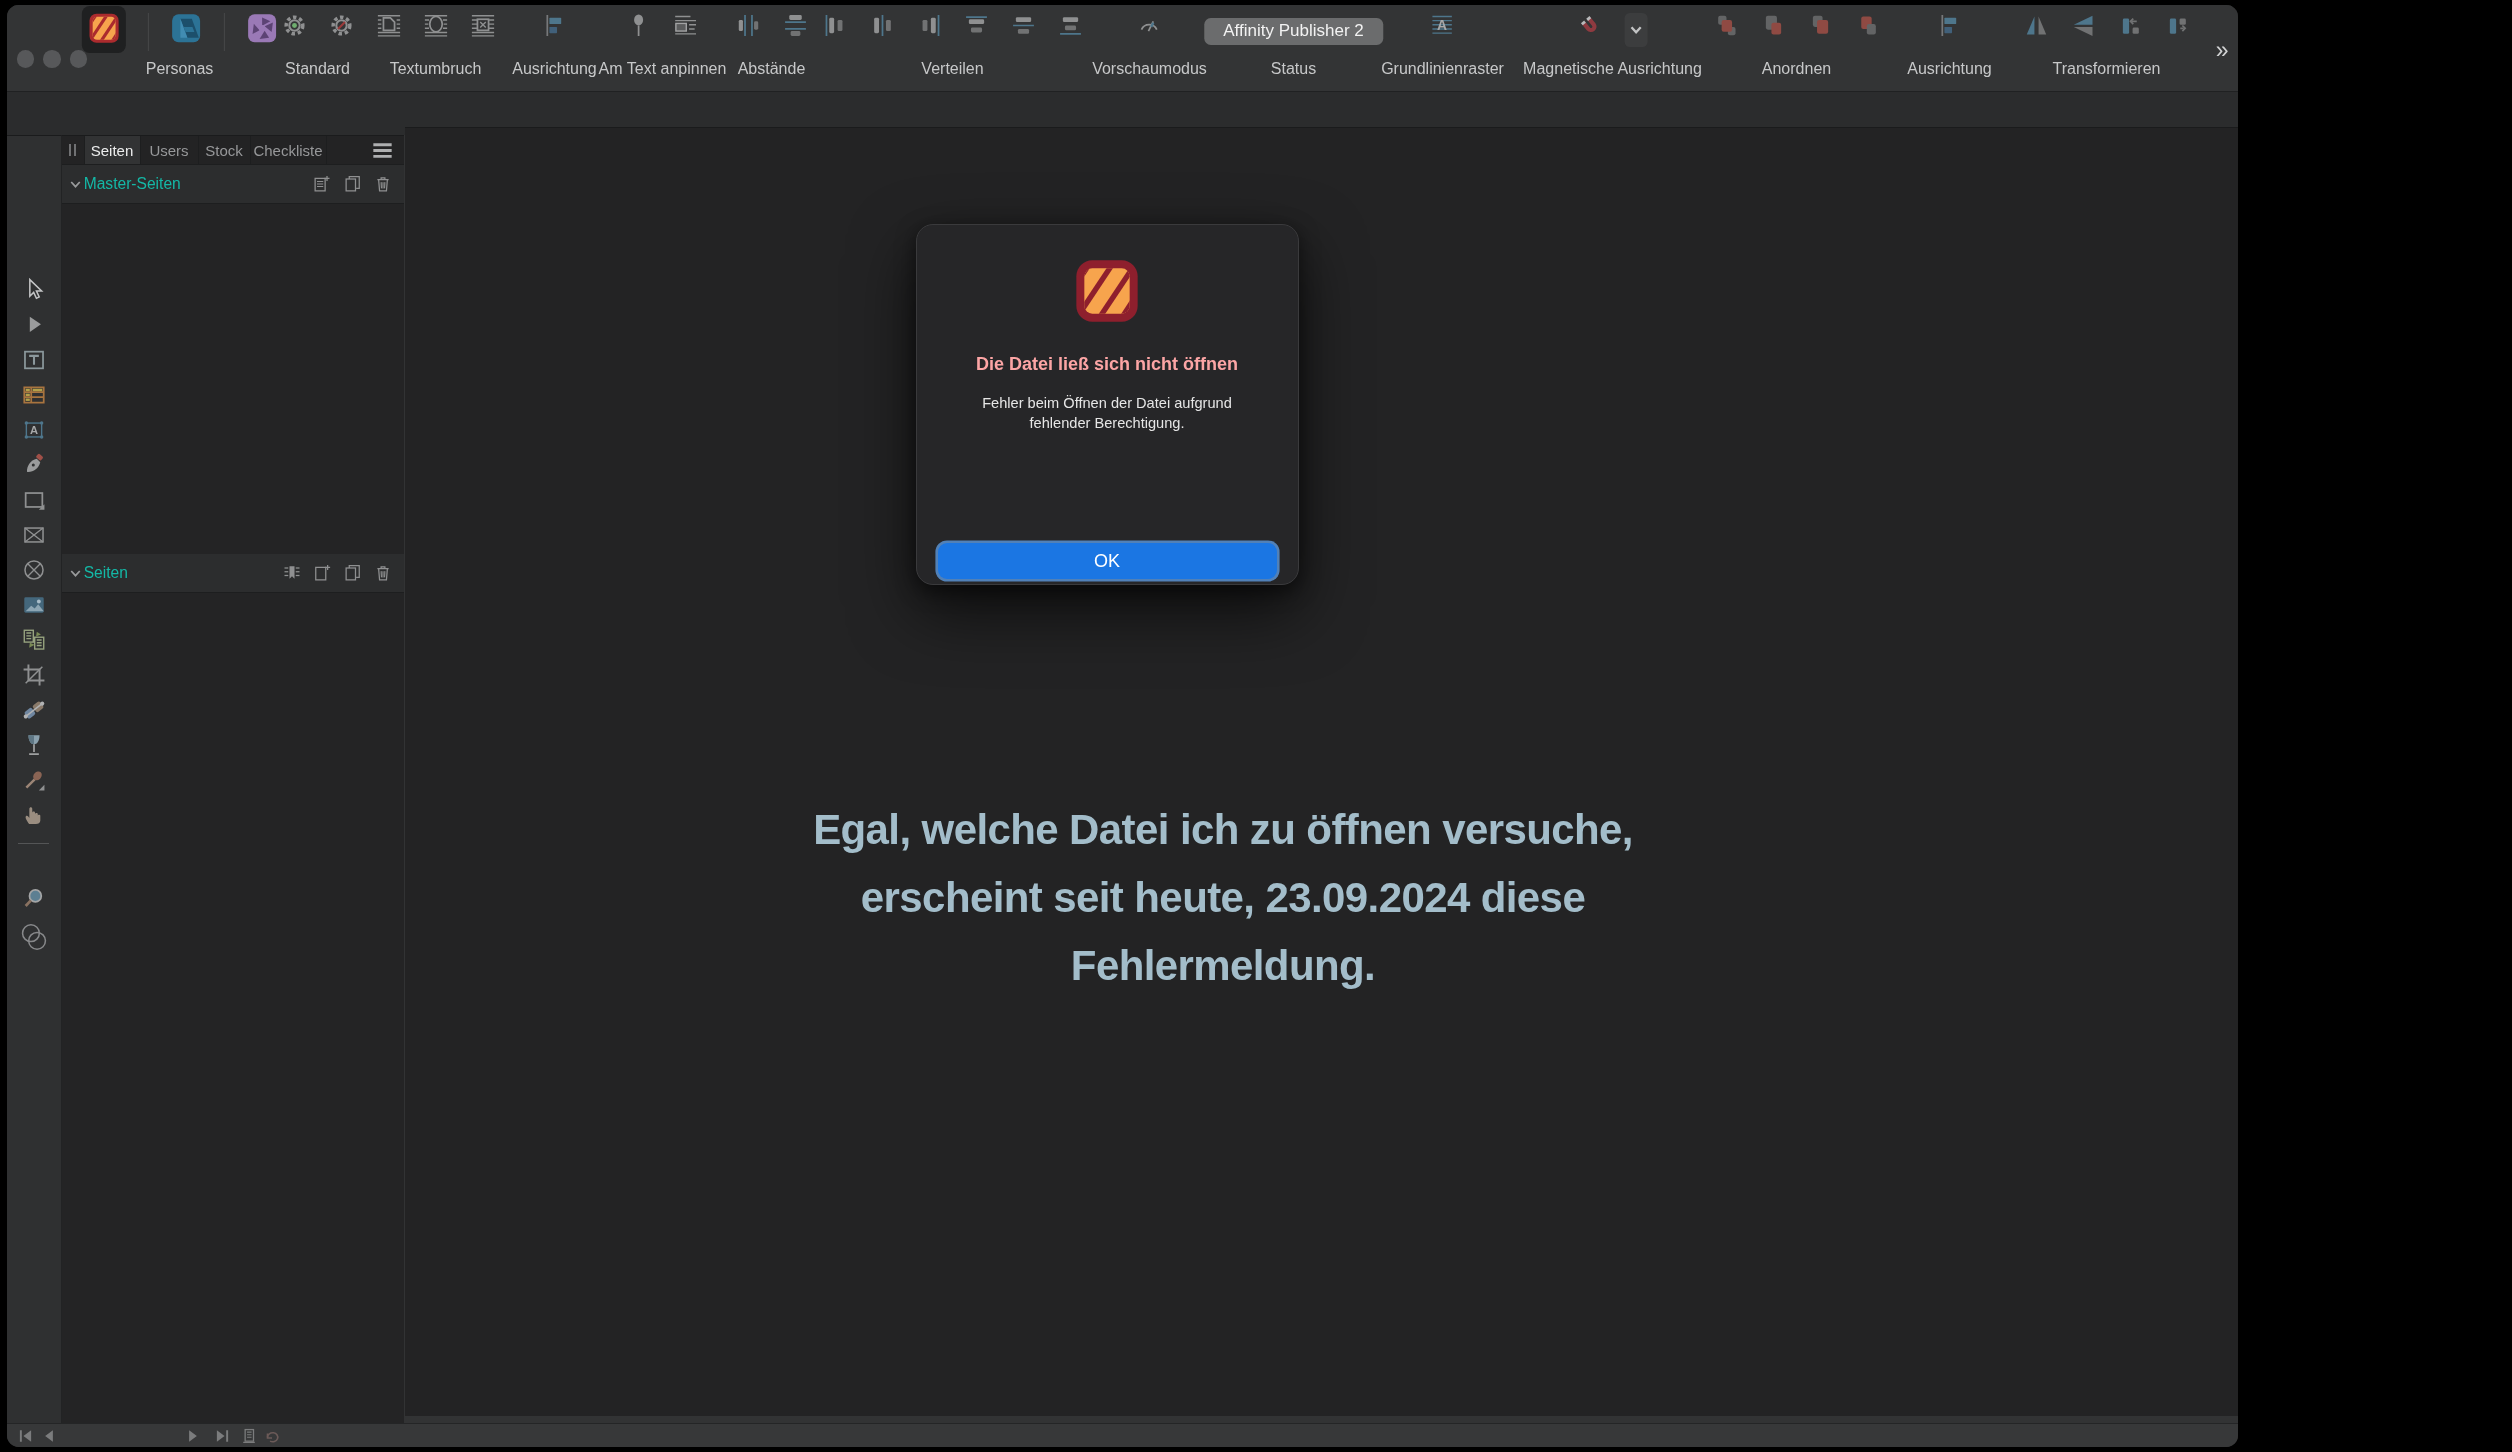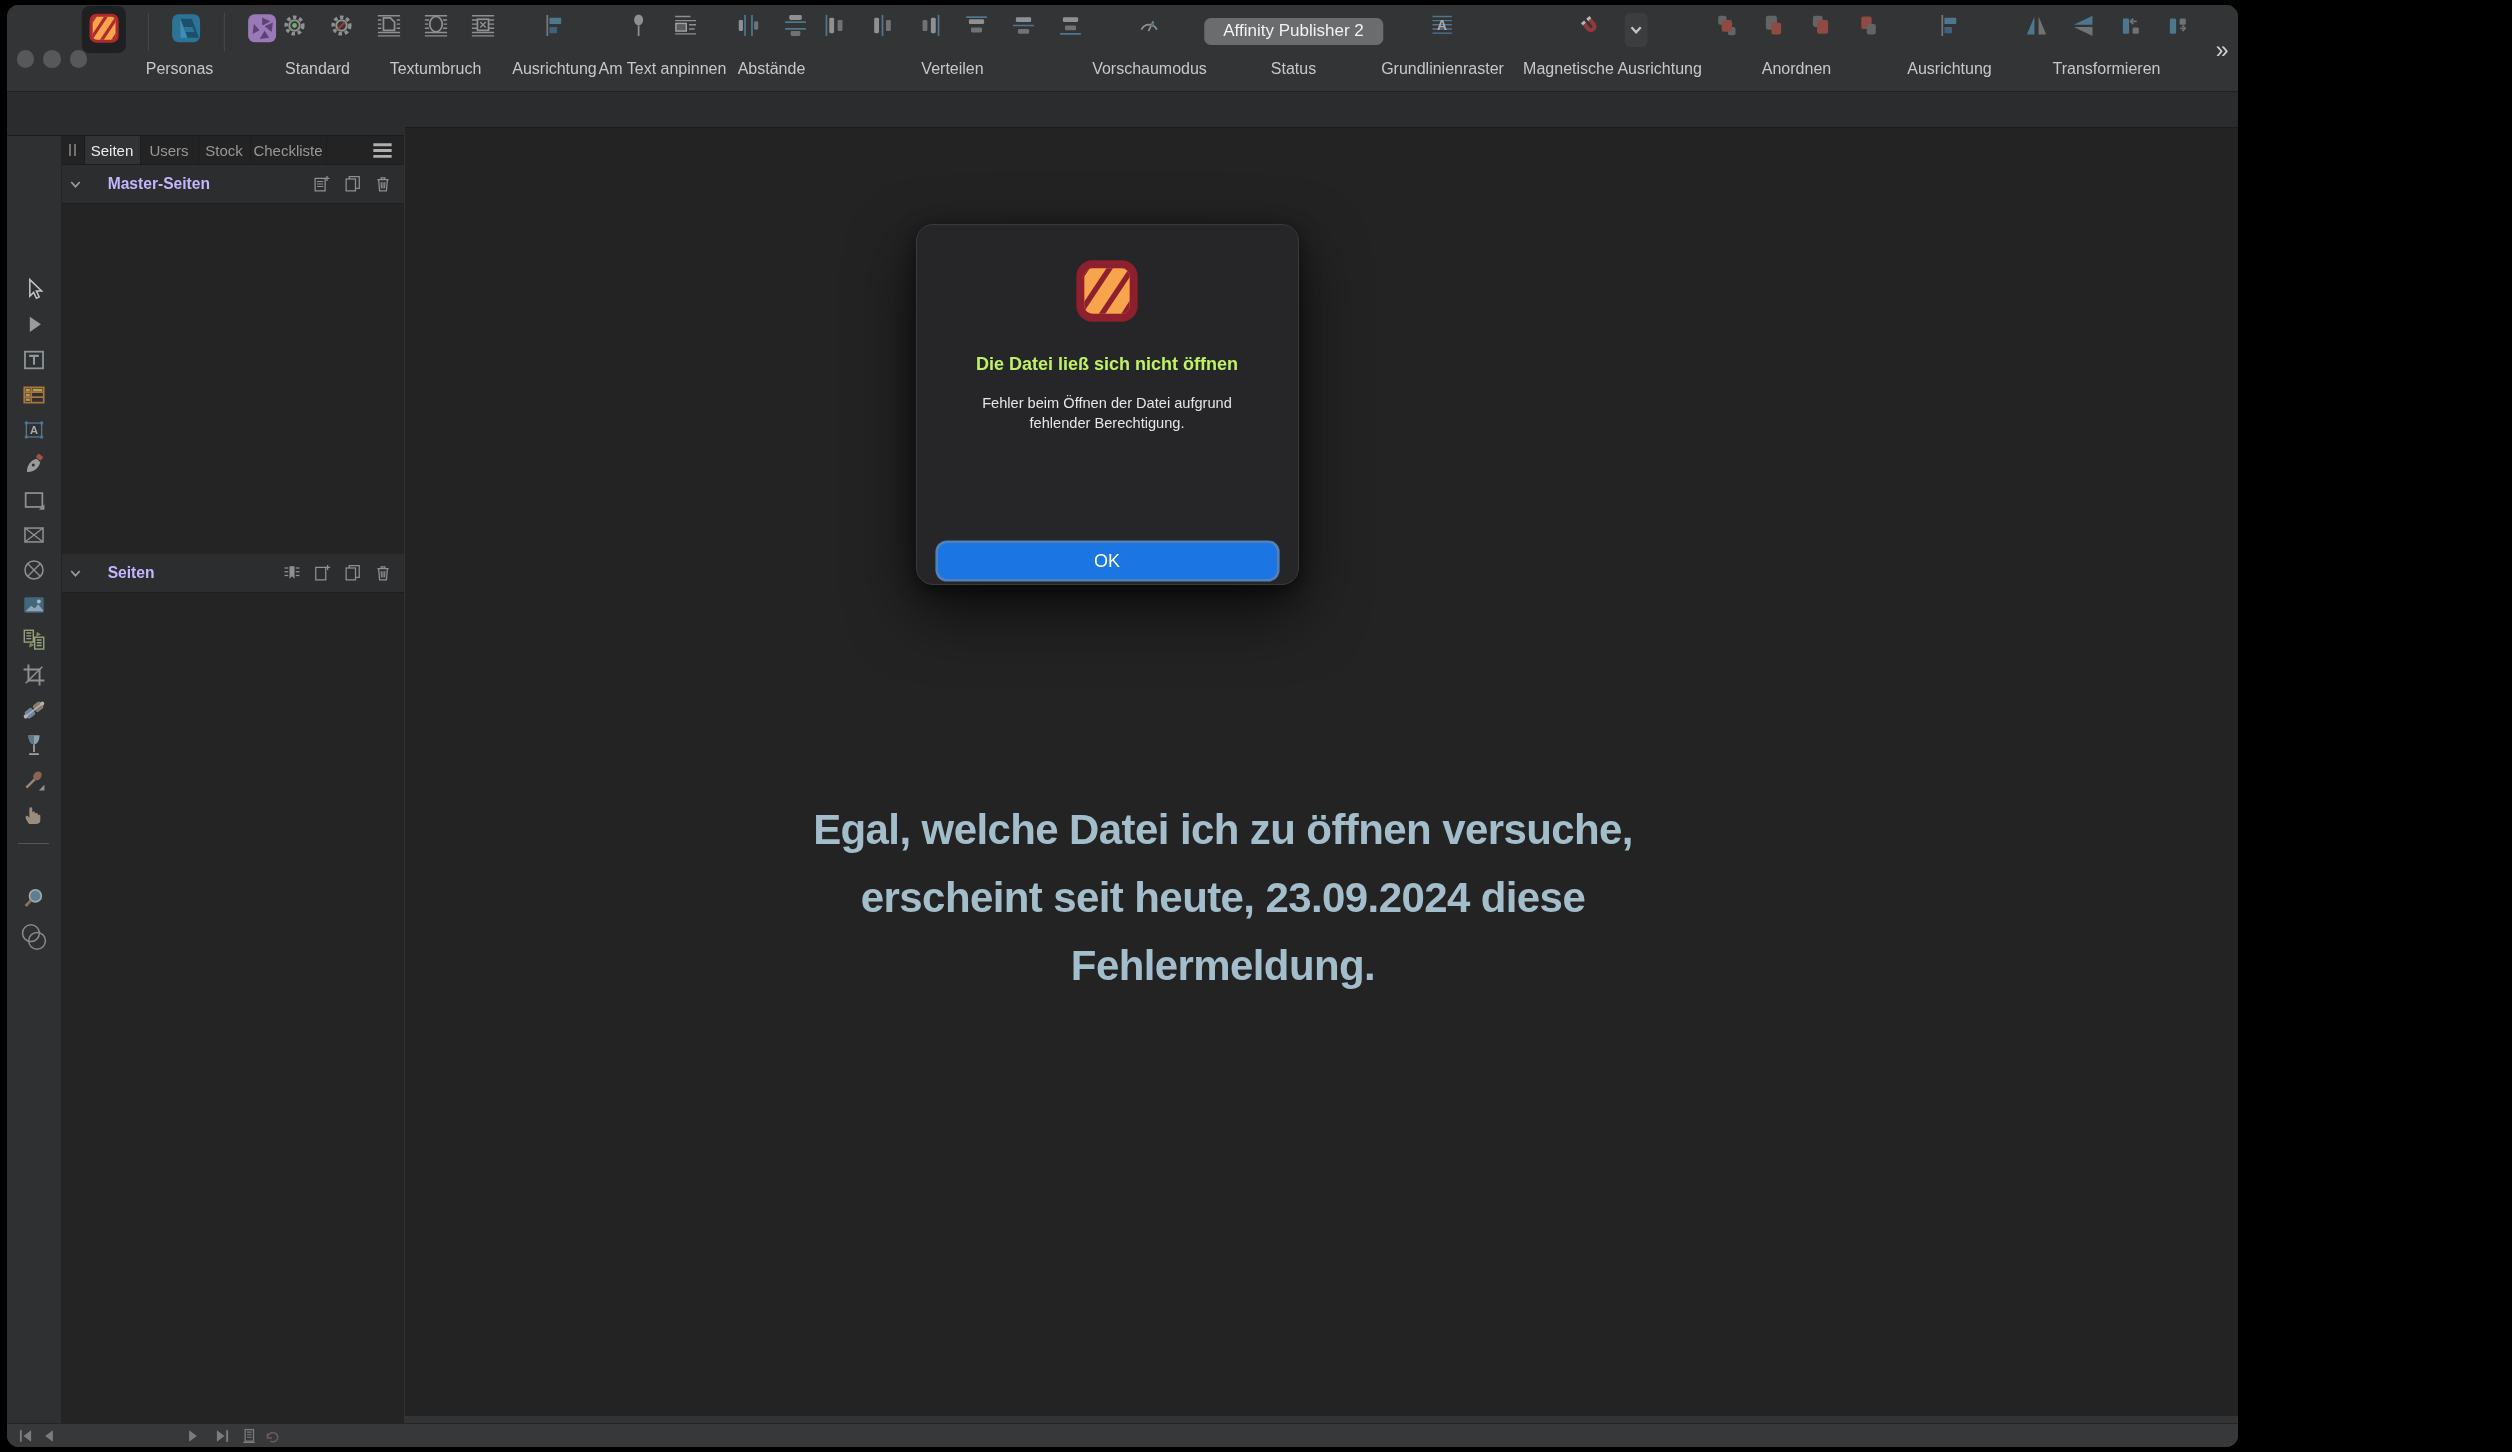--- a/index.html
+++ b/index.html
@@ -28,32 +28,32 @@
   .toolscol .tool{position:absolute;left:50%;transform:translate(-50%,-50%);}
   .tool-divider{position:absolute;left:11.7px;width:31px;height:1.3px;background:#55565   8;background:#545556;}
   .panel{position:absolute;left:54px;top:130px;width:343px;height:1289px;background:#242425;border-top:1.3px solid #1a1b1c;border-left:1.3px solid #222324;box-sizing:border-box;}
   .tabrow{position:absolute;left:0;top:0;width:100%;height:29px;background:#232324;border-bottom:1.3px solid #1d1e1f;box-sizing:border-box;display:flex;align-items:stretch;}
   .tab{font-size:15px;color:#97989a;display:flex;align-items:center;justify-content:center;border-right:1.3px solid #1d1e1f;box-sizing:border-box;}
   .tab.active{background:#323334;color:#eceded;}
   .tabgrip{width:23px;display:flex;align-items:center;justify-content:center;gap:2.6px;border-right:1.3px solid #1d1e1f;box-sizing:border-box;}
   .tabgrip i{width:1.9px;height:11.7px;background:#707173;display:block;}
   .tab-h{margin-left:auto;display:flex;align-items:center;padding-right:9px;}
   .sec-header{position:absolute;left:0;width:100%;height:39px;background:#2c2d2e;border-bottom:1.3px solid #1d1e1f;box-sizing:border-box;display:flex;align-items:center;}
-  .sec-title{font-size:15.6px;color:#c4b5fd;margin-left:24px;font-weight:bold;}
+  .sec-title{font-size:15.6px;color:#14b8a6;margin-left:0;}
   .sec-icons{margin-left:auto;display:flex;gap:10.4px;padding-right:10.4px;}
   .sec-content{position:absolute;left:0;width:100%;background:#242425;}
   .canvas{position:absolute;left:398px;top:122px;width:1833px;height:1289px;background:#232324;border-top:1.3px solid #1a1b1c;box-sizing:border-box;}
   .note{position:absolute;left:235px;top:668px;width:1167px;text-align:center;font-size:42px;line-height:68px;font-weight:700;letter-spacing:-0.6px;color:#a3bdca;}
   
   .bottombar{position:absolute;left:0;bottom:0;width:100%;height:24px;background:#373839;border-top:1.3px solid #242526;box-sizing:border-box;}
   .bottombar .bico{position:absolute;top:50%;transform:translate(-50%,-50%);}
   
   .dialog{position:absolute;left:909px;top:219px;width:383px;height:361px;background:#262628;border:0.6px solid #3a3a3c;border-radius:17px;box-shadow:0 26px 65px rgba(0,0,0,.65),0 5.2px 19.5px rgba(0,0,0,.5);box-sizing:border-box;text-align:center;z-index:50;}
   .dlg-icon{width:64px;height:64px;margin:34px auto 0;}
-  .dlg-title{margin-top:28.5px;font-size:18px;font-weight:bold;color:#bef264;}
+  .dlg-title{margin-top:28.5px;font-size:18px;font-weight:bold;color:#fca5a5;}
   .dlg-path{margin:17px auto 0;width:350px;font-size:14.6px;line-height:21px;color:#e6e6e6;}
   .dlg-msg{margin:18px auto 0;width:311px;font-size:14.6px;line-height:20px;color:#e6e6e6;}
   .dlg-ok{position:absolute;left:21px;right:21px;bottom:5.2px;height:36px;border-radius:9px;background:#1b76e3;border:none;box-shadow:0 0 0 2.6px rgba(96,160,232,.75);color:#fff;font-size:18px;font-family:"Liberation Sans",sans-serif;}
 </style>
 </head>
 <body>
 
 <div class="window">
 
   <div class="toolbar">

